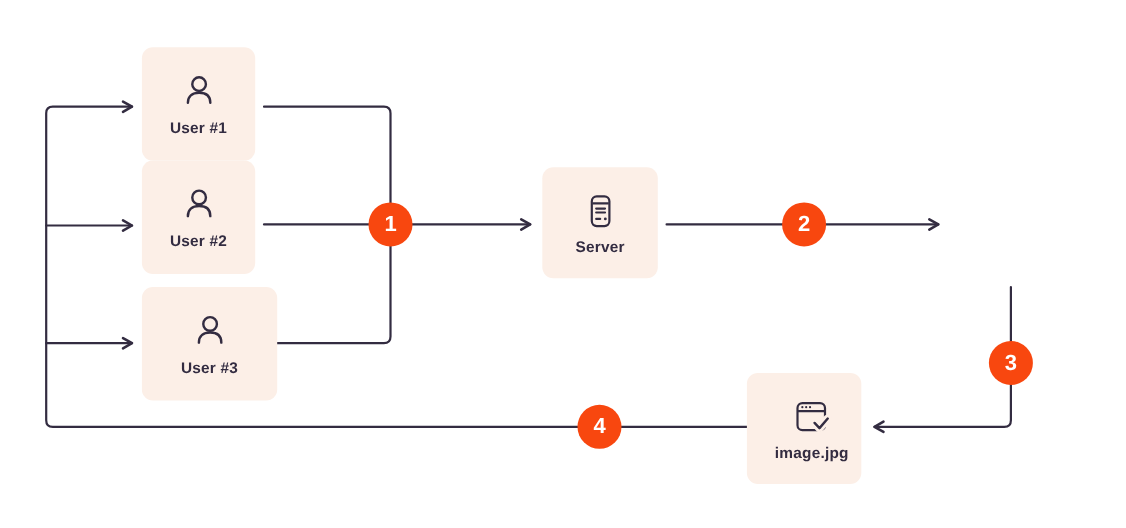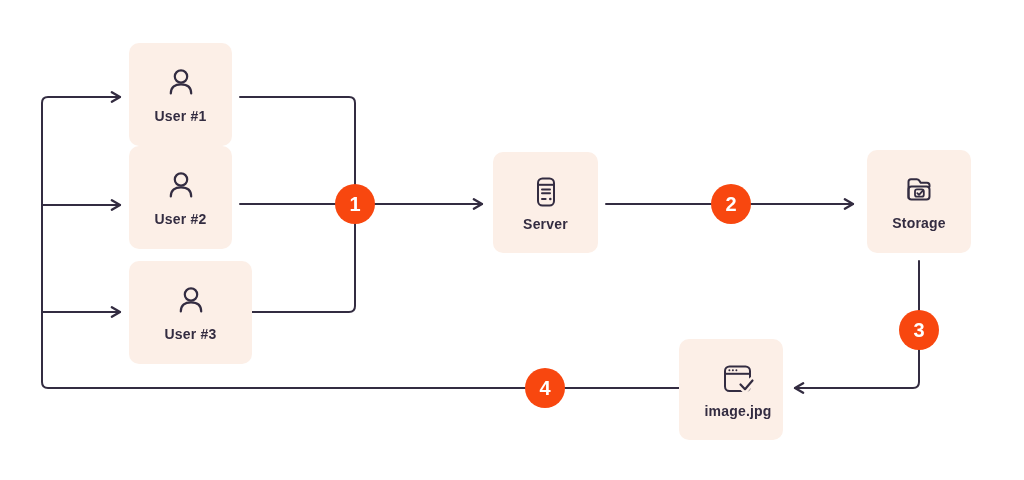--- a/index.html
+++ b/index.html
@@ -110,29 +110,20 @@
       <rect x="12" y="6.5" width="16" height="27" rx="4.5" fill="none" stroke="#332c41" stroke-width="2"></rect>
       <line x1="12.6" y1="12.8" x2="27.4" y2="12.8" stroke="#332c41" stroke-width="2"></line>
       <line x1="16" y1="17.6" x2="24" y2="17.6" stroke="#332c41" stroke-width="2" stroke-linecap="round"></line>
       <line x1="16" y1="21.2" x2="24" y2="21.2" stroke="#332c41" stroke-width="2" stroke-linecap="round"></line>
       <line x1="16" y1="27" x2="19.6" y2="27" stroke="#332c41" stroke-width="2" stroke-linecap="round"></line>
       <circle cx="24.3" cy="27" r="1.3" fill="#332c41"></circle>
     </svg>
     <div class="node-label">Server</div>
   </div>
 
-  <div class="node" style="left:867px; top:150px; width:104px; height:103px;">
-    <svg class="node-icon" width="42" height="40" viewBox="0 0 42 40">
-      <path d="M 10.5 27 L 10.5 10.8 Q 10.5 8.3 13 8.3 L 18.8 8.3 Q 20.3 8.3 21.1 9.4 L 22.8 11.8 L 29 11.8 Q 31.5 11.8 31.5 14.3 L 31.5 15.6" fill="none" stroke="#332c41" stroke-width="2" stroke-linecap="round" stroke-linejoin="round"></path>
-      <rect x="10.5" y="15.6" width="21" height="12.8" rx="3" fill="none" stroke="#332c41" stroke-width="2"></rect>
-      <rect x="17" y="18.3" width="8.8" height="7.4" rx="2" fill="none" stroke="#332c41" stroke-width="1.8"></rect>
-      <path d="M 19.3 22.1 l 1.7 1.7 l 3.6 -4" fill="none" stroke="#332c41" stroke-width="1.8" stroke-linecap="round" stroke-linejoin="round"></path>
-    </svg>
-    <div class="node-label">Storage</div>
-  </div>
 
   <div class="node" style="left:679px; top:339px; width:104px; height:101px;padding-left:14px;">
     <svg class="node-icon" width="44" height="40" viewBox="0 0 44 40">
       <rect x="9" y="7.5" width="25" height="24.5" rx="4.5" fill="none" stroke="#332c41" stroke-width="2"></rect>
       <line x1="9" y1="14.8" x2="34" y2="14.8" stroke="#332c41" stroke-width="2"></line>
       <circle cx="13.4" cy="11.2" r="1" fill="#332c41"></circle>
       <circle cx="16.9" cy="11.2" r="1" fill="#332c41"></circle>
       <circle cx="20.4" cy="11.2" r="1" fill="#332c41"></circle>
       <path d="M 24.5 25.5 L 29 30.2 L 36.5 21.5" fill="none" stroke="#fcefe7" stroke-width="7.5" stroke-linecap="round" stroke-linejoin="round"></path>
       <path d="M 24.5 25.5 L 29 30.2 L 36.5 21.5" fill="none" stroke="#332c41" stroke-width="2.2" stroke-linecap="round" stroke-linejoin="round"></path>

